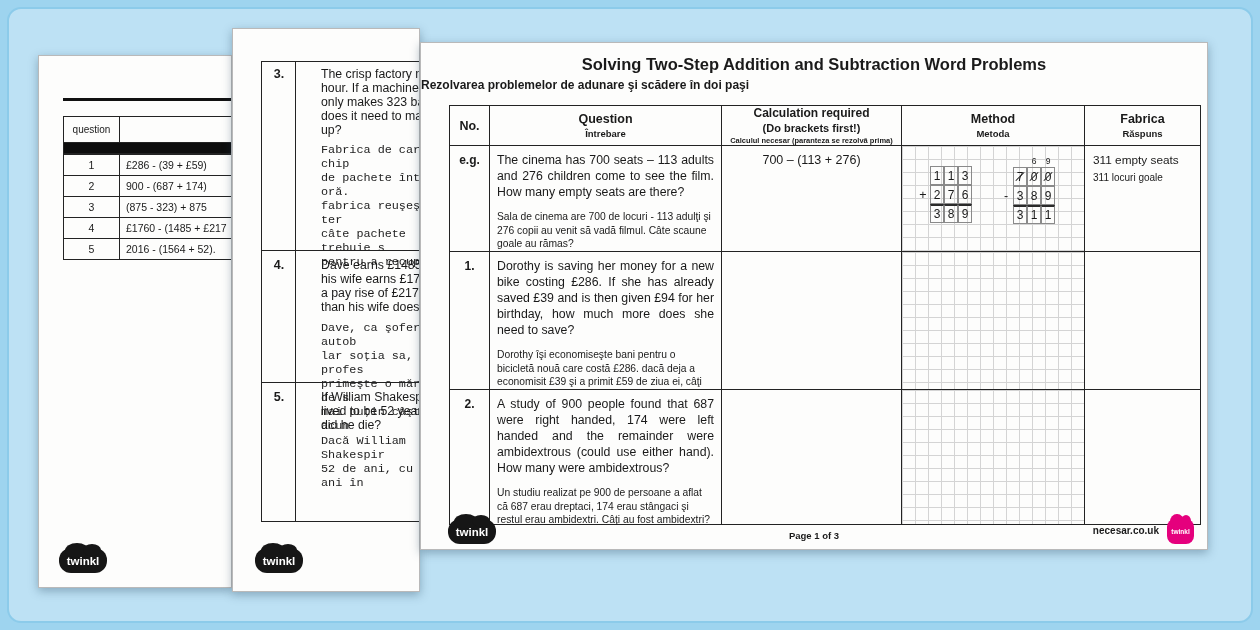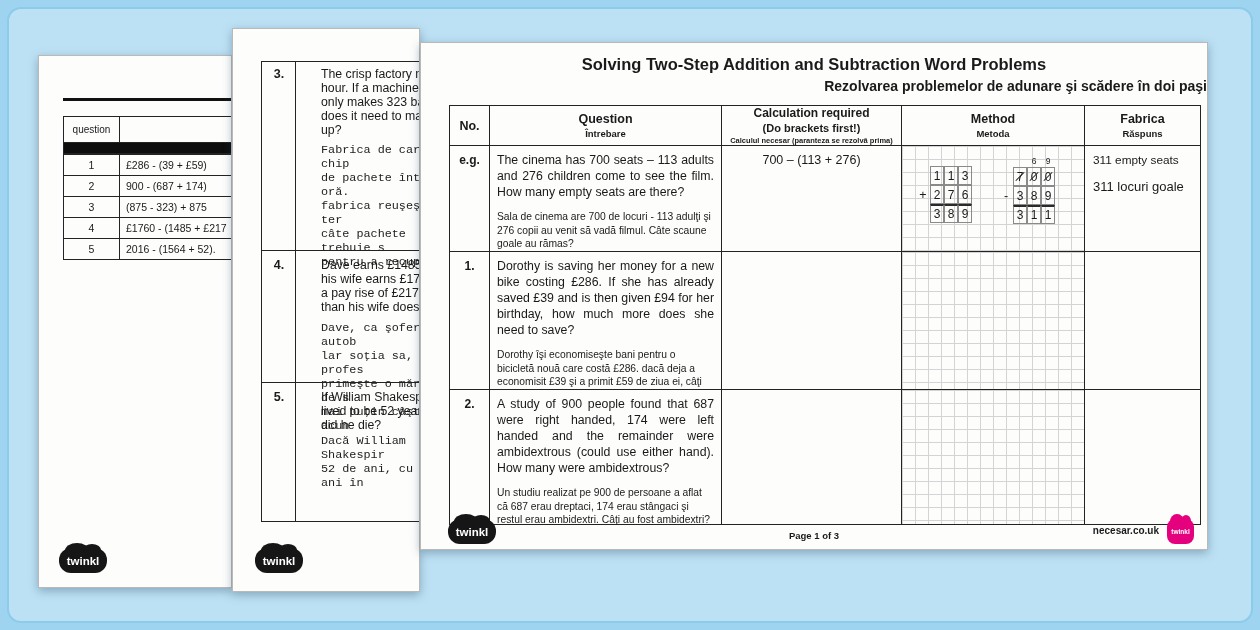--- a/index.html
+++ b/index.html
@@ -23,21 +23,21 @@
     border: 1px solid #b9b9b9;
     box-shadow: 0 3px 9px rgba(30,60,85,.35);
     overflow: hidden;
   }
   .page-left  { left: 38px;  top: 55px; width: 194px; height: 533px; z-index: 1; }
   .page-mid   { left: 232px; top: 28px; width: 188px; height: 564px; z-index: 2; }
   .page-front { left: 420px; top: 42px; width: 788px; height: 508px; z-index: 3; }
 
   
   .fp-title    { position:absolute; top:12px; left:0; right:0; text-align:center; font-size:16.5px; font-weight:bold; }
-  .fp-subtitle { position:absolute; top:35px; left:0; right:0; text-align:right; font-size:14px; font-weight:bold; }
+  .fp-subtitle { position:absolute; top:35px; left:0; right:0; text-align:left; font-size:12px; font-weight:bold; }
   .fp-table {
     position:absolute; left:28px; top:62px; width:752px; height:420px;
     border:1.5px solid #232323;
     display:grid;
     grid-template-columns:40px 232px 180px 183px 1fr;
     grid-template-rows:40px 106px 138px 1fr;
   }
   .cell { border-right:1px solid #232323; border-bottom:1px solid #232323; position:relative; overflow:hidden; }
   .last-col { border-right:none; }
   .last-row { border-bottom:none; }
@@ -54,21 +54,21 @@
   .calc-cell { text-align:center; padding-top:7px; font-size:12.5px; }
   .method-cell {
     background-image:
       linear-gradient(#d4d4d4 1px, transparent 1px),
       linear-gradient(90deg, #d4d4d4 1px, transparent 1px);
     background-size:13px 13px;
     background-position:0 0;
   }
   .ans-cell { padding:7px 8px; }
   .ans1 { font-size:11.8px; }
-  .ans2 { font-size:13px; margin-top:12px; }
+  .ans2 { font-size:10px; margin-top:5px; }
 
   .mini { position:absolute; display:grid; }
   .add-grid { left:14px; top:20px; grid-template-columns:repeat(4,14px); grid-template-rows:repeat(3,19px); }
   .sub-grid { left:97px; top:8px;  grid-template-columns:repeat(4,14px); grid-template-rows:13px 19px 19px 19px; }
   .mc { position:relative; display:flex; align-items:center; justify-content:center;
         font-size:12px; border:1px solid #8a8a8a; }
   .mc.sign  { border:none; font-size:12.5px; }
   .mc.carry { border:none; font-size:8.5px; align-items:flex-end; padding-bottom:1px; }
   .mc.sum   { border-top:2px solid #2a2a2a; }
   .mc.struck::after {

